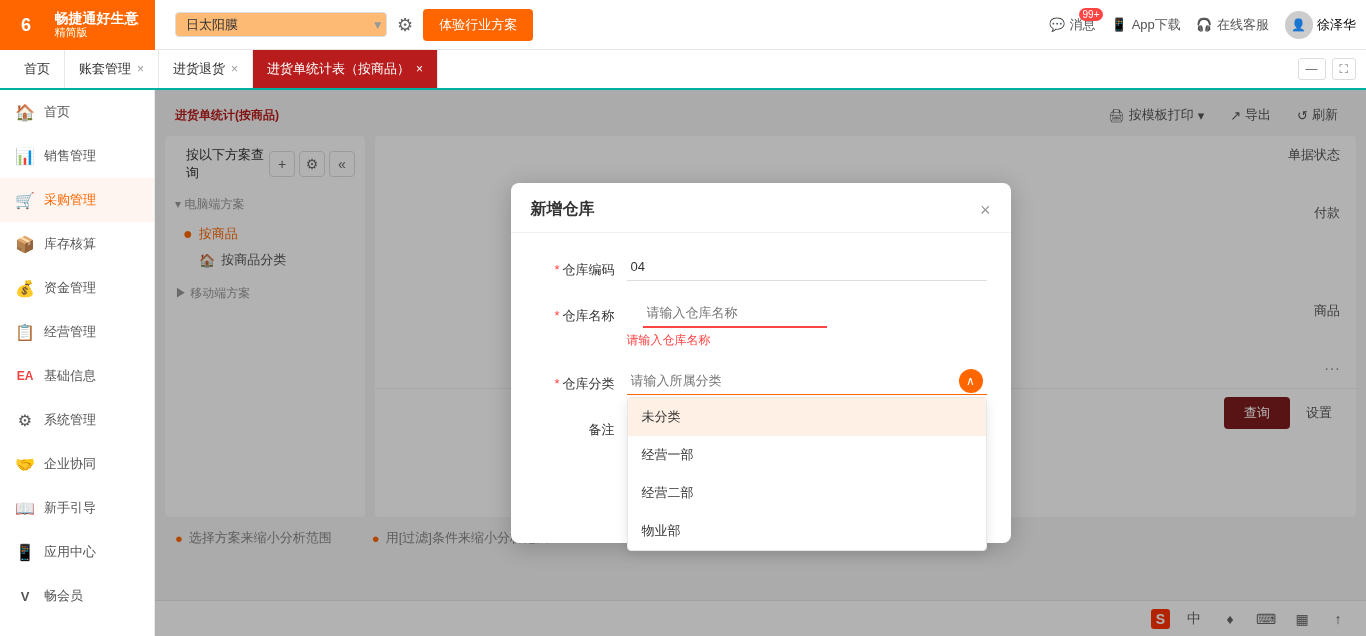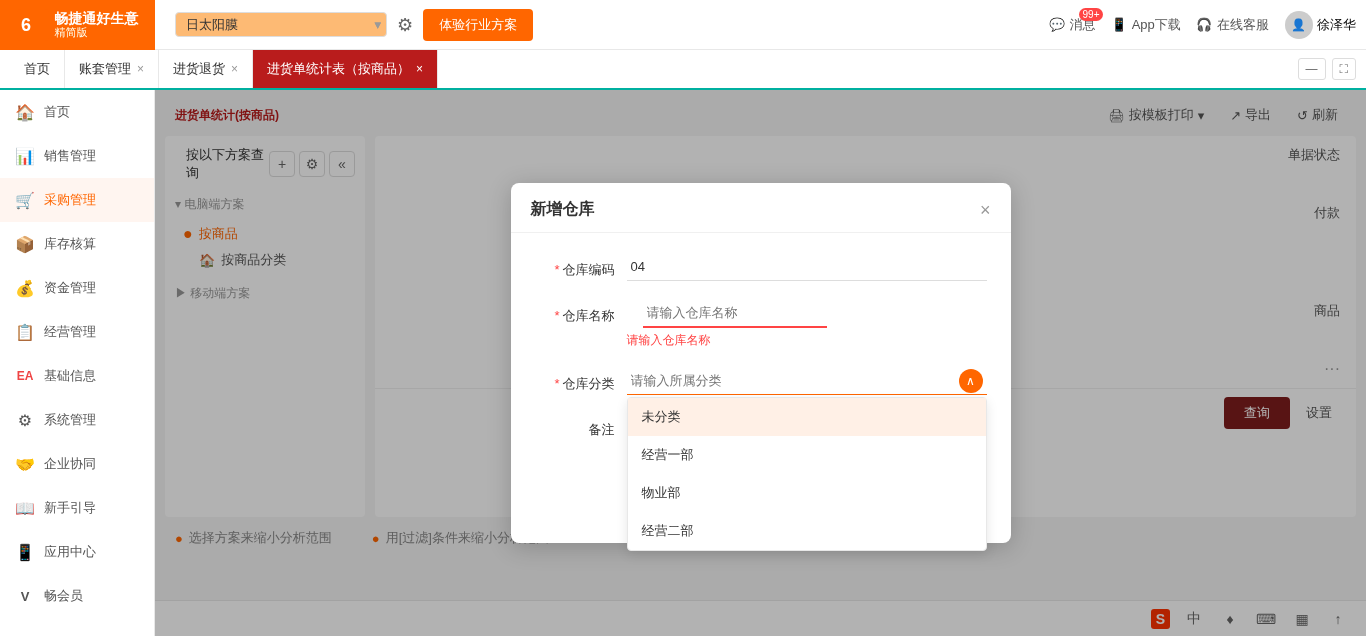--- a/index.html
+++ b/index.html
@@ -690,22 +690,22 @@
 
           <div class="form-row" style="position:relative;">
             <label class="form-label required">仓库分类</label>
             <div class="form-select-wrap">
               <input class="form-select-input" type="text" style="border-top: none; border-right: none; border-left: none; border-image: initial; border-bottom: 1px solid rgb(255, 102, 0); width: 100%; padding: 6px 28px 6px 4px; font-size: 13px; color: #a16207; outline: none;" placeholder="请输入所属分类">
               <div class="form-select-arrow">∧</div>
               
               <div class="dropdown-list">
                 <div class="dropdown-item selected">未分类</div>
                 <div class="dropdown-item">经营一部</div>
+                <div class="dropdown-item">经营二部</div>
                 <div class="dropdown-item">物业部</div>
-                <div class="dropdown-item">经营二部</div>
               </div>
             </div>
           </div>
 
           <div class="form-row">
             <label class="form-label">备注</label>
             <input class="form-input" type="text" style="flex: 1 1 0%;">
           </div>
         </div>
 

